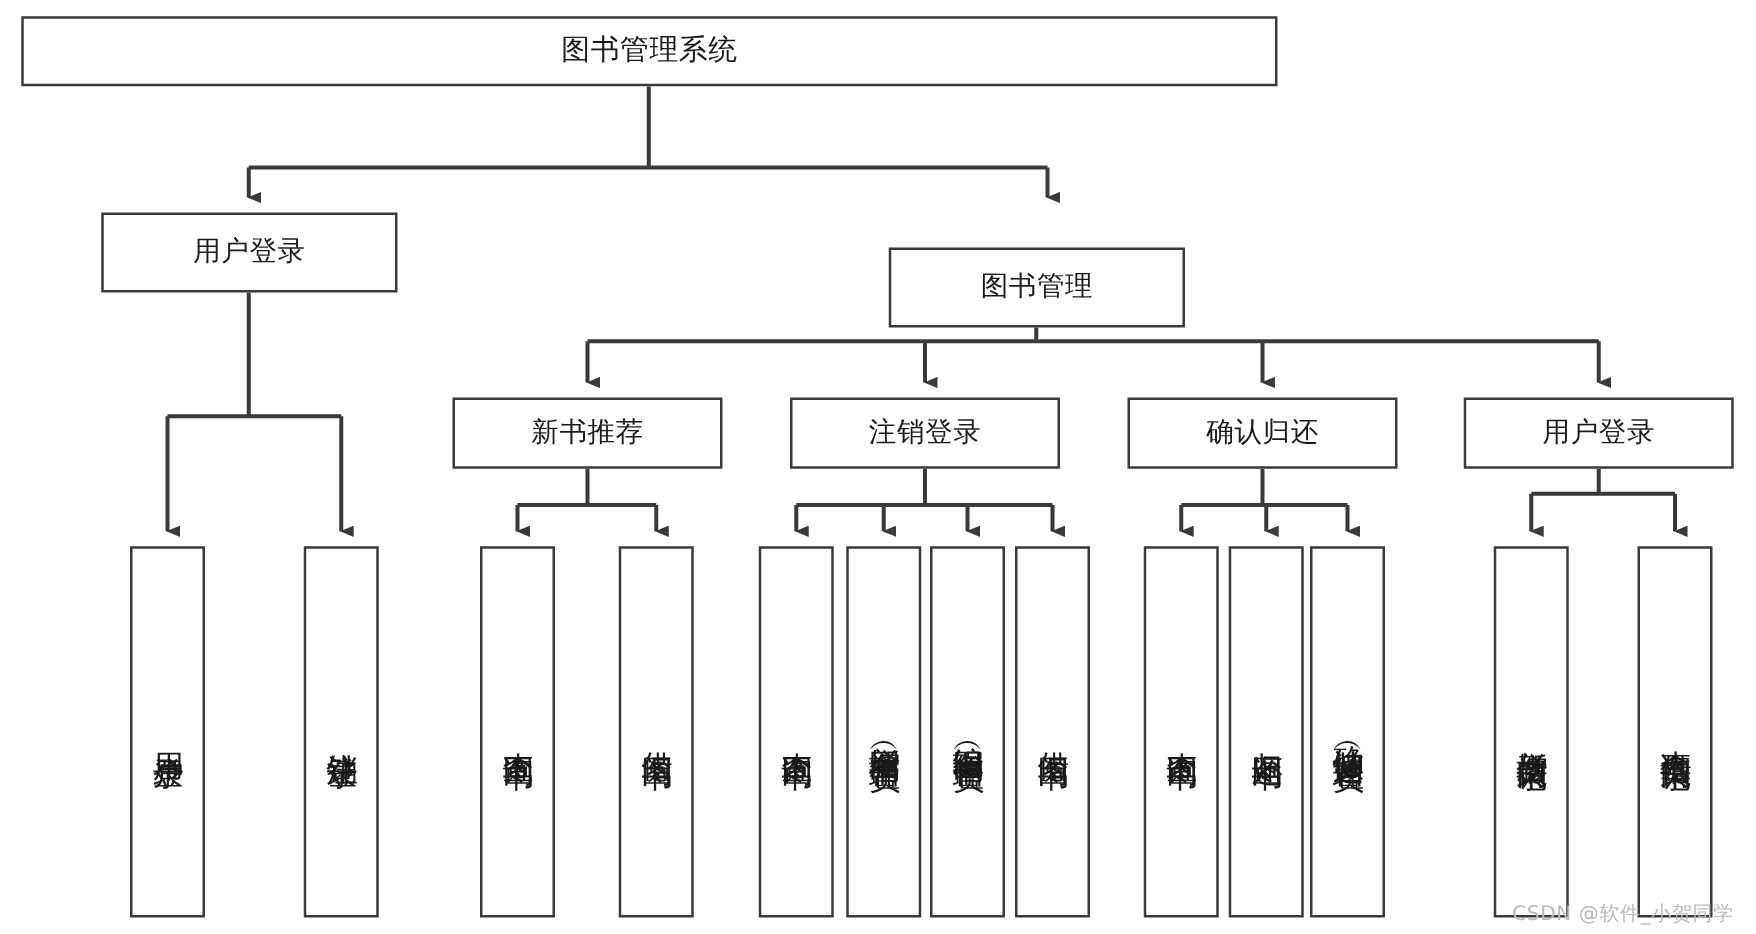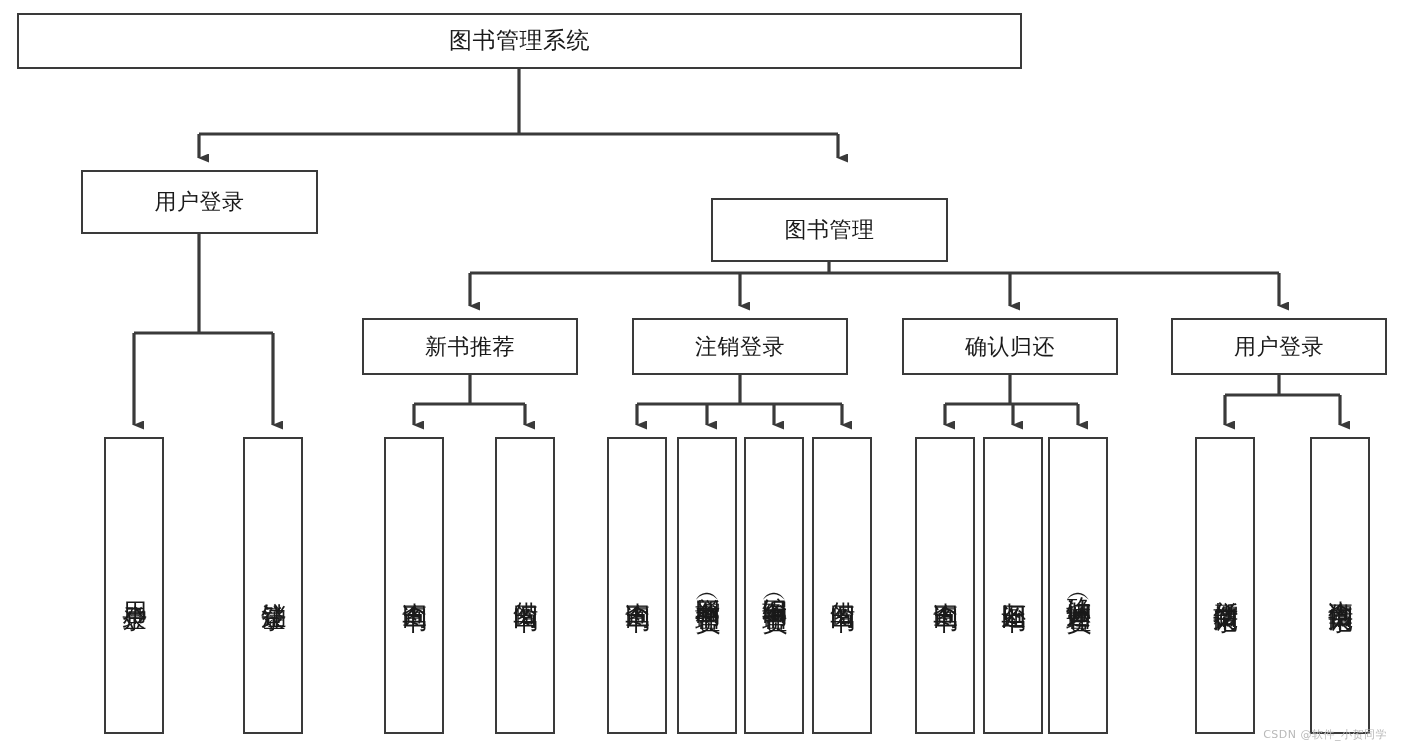--- a/index.html
+++ b/index.html
@@ -61,21 +61,21 @@
     top: 0;
     width: 1405px;
     height: 747px;
     pointer-events: none;
   }
   
   #watermark {
     position: absolute;
     right: 10px;
     bottom: 5px;
-    font-size: 11px;
+    font-size: 16px;
     color: #b9b9b9;
     font-family: "DejaVu Sans", "Liberation Sans", sans-serif;
     white-space: nowrap;
     letter-spacing: 0.5px;
   }
 </style>
 </head>
 <body>
 
 <div id="diagram-root">

